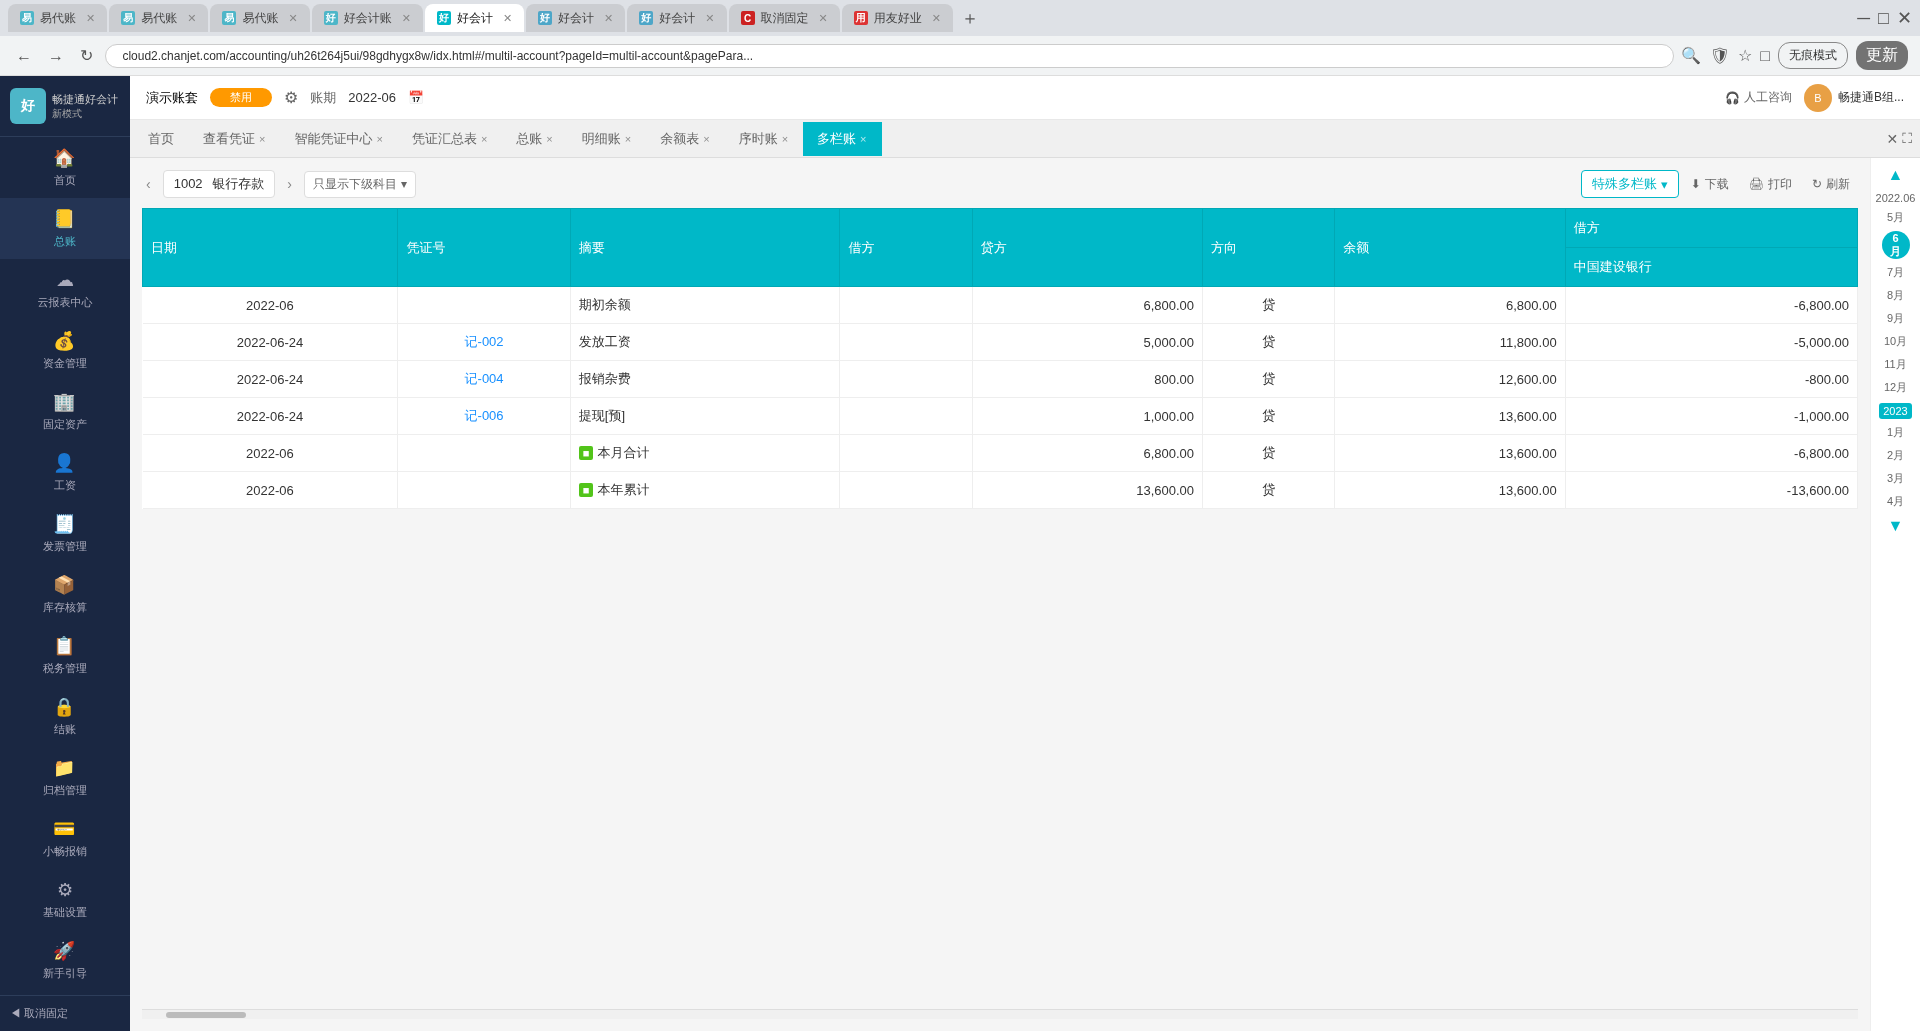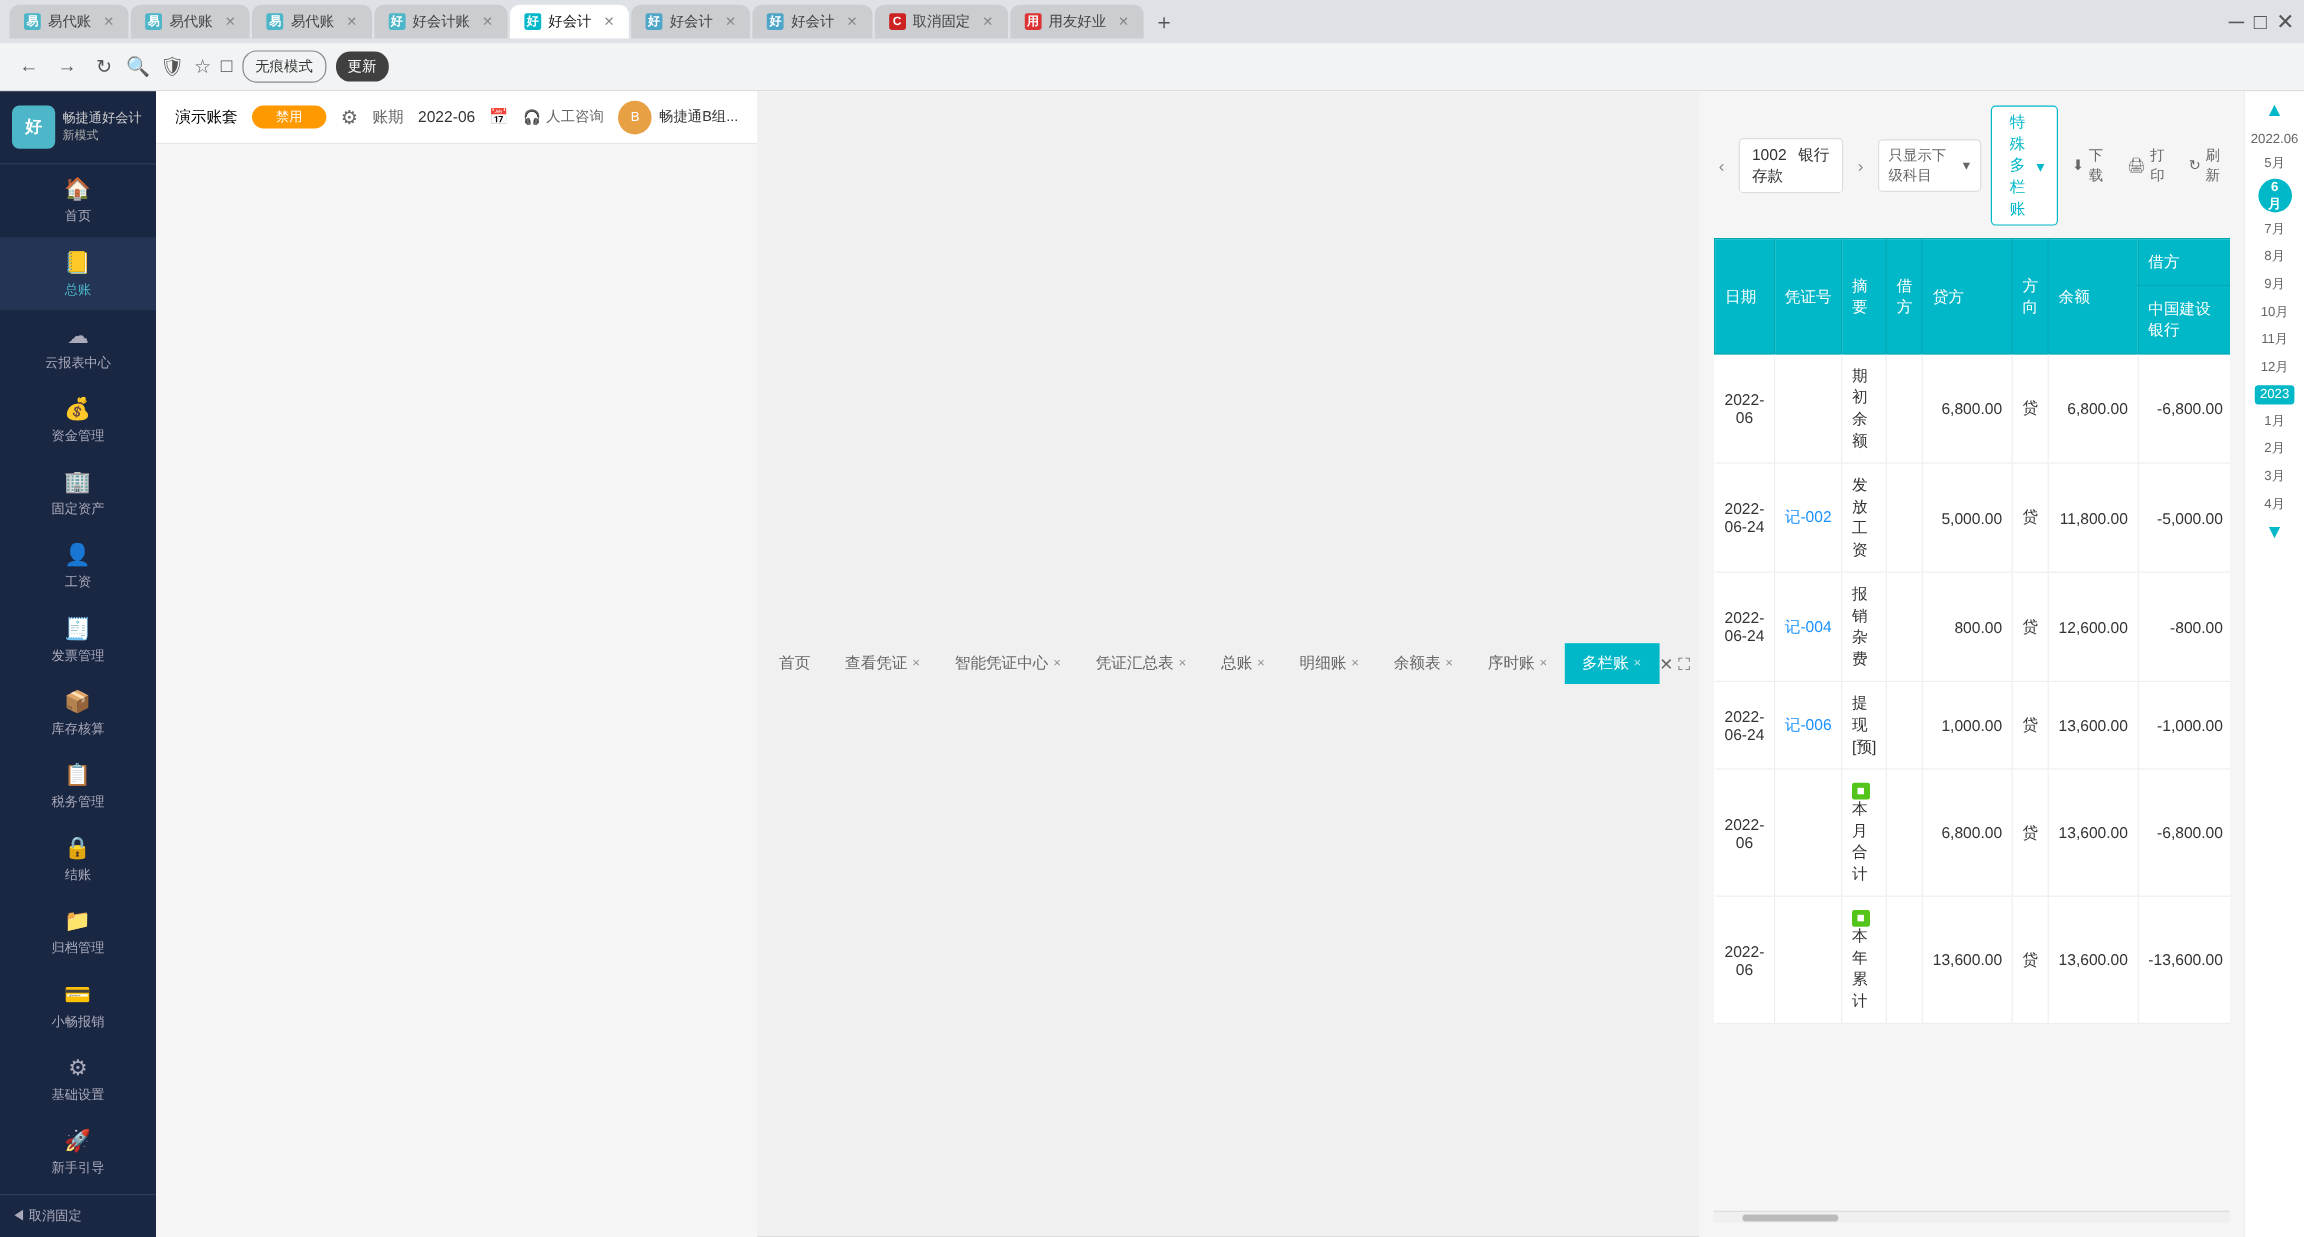--- a/index.html
+++ b/index.html
@@ -13,40 +13,40 @@
     .browser-tab .favicon { width: 14px; height: 14px; border-radius: 2px; display: inline-block; flex-shrink: 0; }
     .browser-tab .tab-close { margin-left: 4px; font-size: 11px; color: #888; cursor: pointer; }
     .tab-new { font-size: 18px; color: #555; cursor: pointer; padding: 0 6px; }
     .browser-controls { display: flex; gap: 8px; align-items: center; }
     
     
     .address-bar-row { background: #f1f3f4; height: 40px; display: flex; align-items: center; padding: 0 12px; gap: 8px; border-bottom: 1px solid #ddd; }
     .nav-btn { background: none; border: none; font-size: 16px; color: #555; cursor: pointer; padding: 4px; }
     .address-bar { flex: 1; background: #fff; border: 1px solid #ccc; border-radius: 20px; padding: 4px 16px; font-size: 12px; color: #333; }
     .browser-actions { display: flex; gap: 8px; align-items: center; font-size: 12px; color: #555; }
-    .update-btn { background: #404040; color: white; border: none; border-radius: 12px; padding: 4px 10px; font-size: 12px; cursor: pointer; }
+    .update-btn { background: #737373; color: white; border: none; border-radius: 12px; padding: 4px 10px; font-size: 16px; cursor: pointer; }
     .stealth-btn { background: none; border: 1px solid #888; border-radius: 12px; padding: 4px 10px; font-size: 12px; cursor: pointer; color: #333; }
 
     
     .app-wrapper { display: flex; height: calc(1031px - 76px); }
     
     
     .sidebar { width: 130px; background: #1a2742; color: #ccc; display: flex; flex-direction: column; flex-shrink: 0; }
     .sidebar-logo { padding: 12px 10px; border-bottom: 1px solid #2d3d5a; display: flex; align-items: center; gap: 6px; }
     .logo-icon { width: 36px; height: 36px; background: #4db6c8; border-radius: 6px; display: flex; align-items: center; justify-content: center; color: white; font-size: 14px; font-weight: bold; flex-shrink: 0; }
     .logo-text { font-size: 11px; color: #ccc; line-height: 1.3; }
     .sidebar-nav { flex: 1; overflow-y: auto; }
     .sidebar-item { display: flex; flex-direction: column; align-items: center; padding: 10px 6px; cursor: pointer; color: #aab; gap: 4px; }
     .sidebar-item.active { background: #243454; color: #4db6c8; }
     .sidebar-item .s-icon { font-size: 18px; }
     .sidebar-item .s-label { font-size: 11px; }
     .sidebar-footer { padding: 10px; border-top: 1px solid #2d3d5a; color: #aab; font-size: 11px; text-align: left; cursor: pointer; }
 
     
-    .main-content { flex: 1; display: flex; flex-direction: row; overflow: hidden; background: #f5f5f5; }
+    .main-content { flex: 1; display: flex; flex-direction: column; overflow: hidden; background: #f5f5f5; }
     
     
     .top-toolbar { background: #fff; height: 44px; display: flex; align-items: center; padding: 0 16px; border-bottom: 1px solid #e8e8e8; gap: 12px; }
     .demo-badge { background: #ff9900; color: white; border-radius: 10px; padding: 2px 20px; font-size: 11px; }
     .gear-btn { background: none; border: none; cursor: pointer; color: #666; font-size: 16px; }
     .period-label { color: #666; font-size: 13px; }
     .period-value { color: #333; font-weight: 500; }
     .calendar-icon { color: #888; cursor: pointer; }
     .top-right { margin-left: auto; display: flex; align-items: center; gap: 12px; }
     .service-btn { color: #666; font-size: 12px; cursor: pointer; display: flex; align-items: center; gap: 4px; }
@@ -153,20 +153,21 @@
     <span style="font-size:18px;cursor:pointer;color:#555;">─</span>
     <span style="font-size:18px;cursor:pointer;color:#555;">□</span>
     <span style="font-size:18px;cursor:pointer;color:#555;">✕</span>
   </div>
 </div>
 
 <div class="address-bar-row">
   <button class="nav-btn">←</button>
   <button class="nav-btn">→</button>
   <button class="nav-btn">↻</button>
+  <div class="address-bar">cloud2.chanjet.com/accounting/uh26t264j5ui/98gdhygx8w/idx.html#/multil-account?pageId=multil-account&amp;pagePara...</div>
   <div class="browser-actions">
     <span style="font-size:16px;cursor:pointer;">🔍</span>
     <span style="font-size:16px;">🛡</span>
     <span style="font-size:16px;cursor:pointer;">☆</span>
     <span style="font-size:16px;cursor:pointer;">□</span>
     <button class="stealth-btn">无痕模式</button>
     <button class="update-btn">更新</button>
   </div>
 </div>
 

